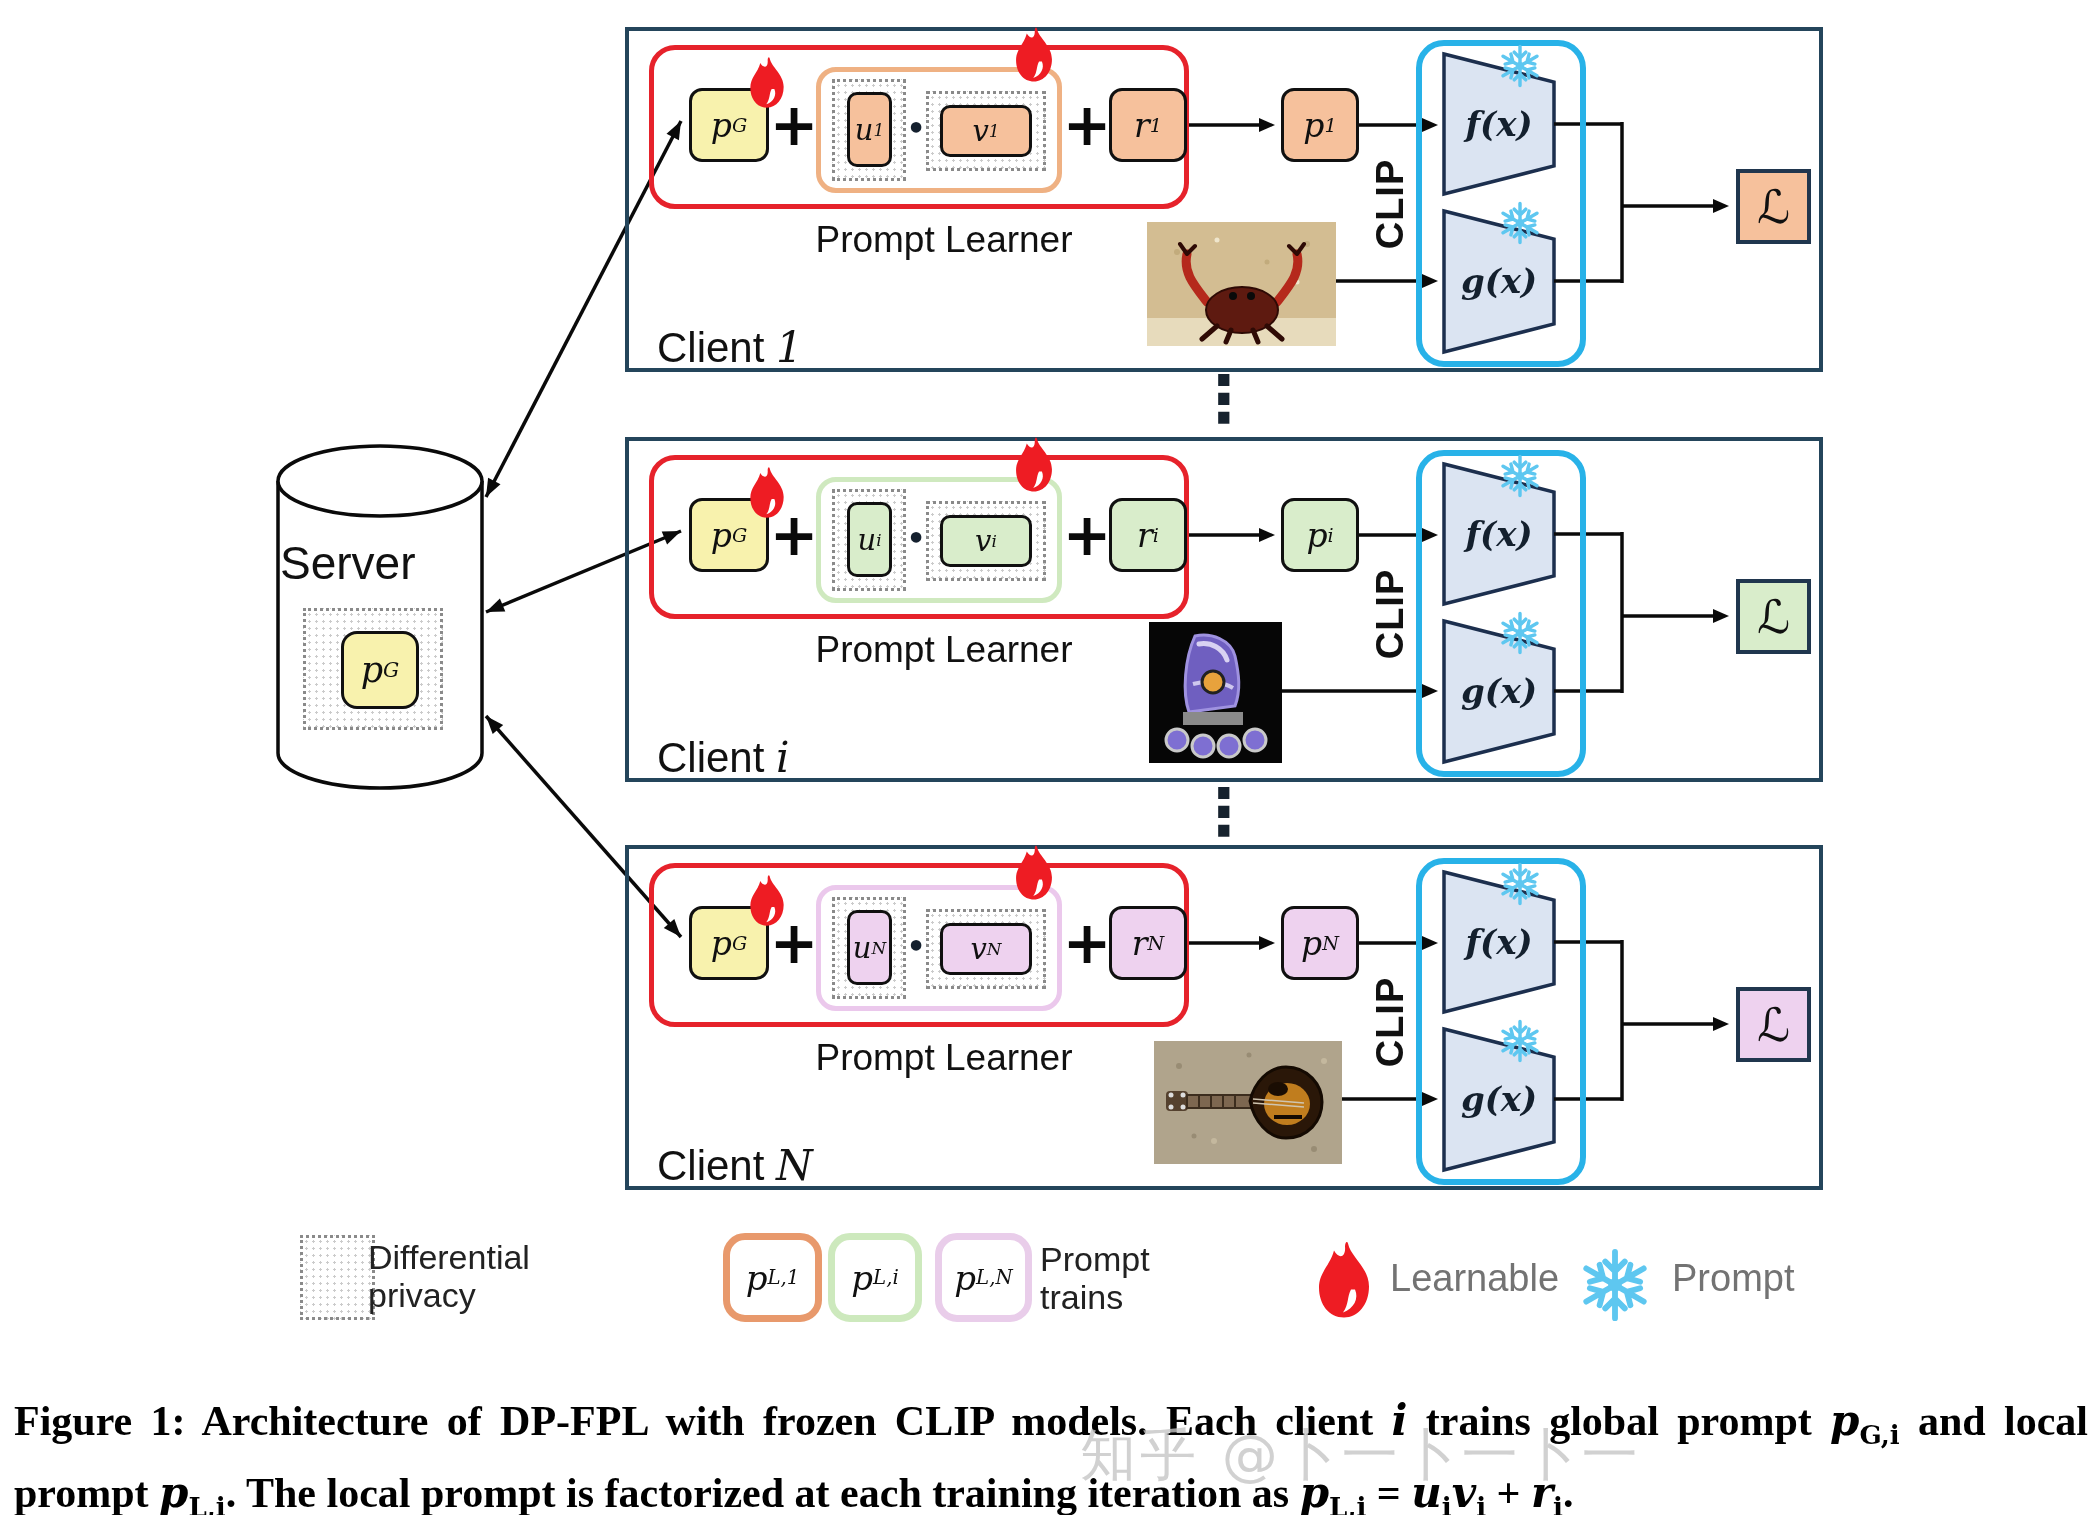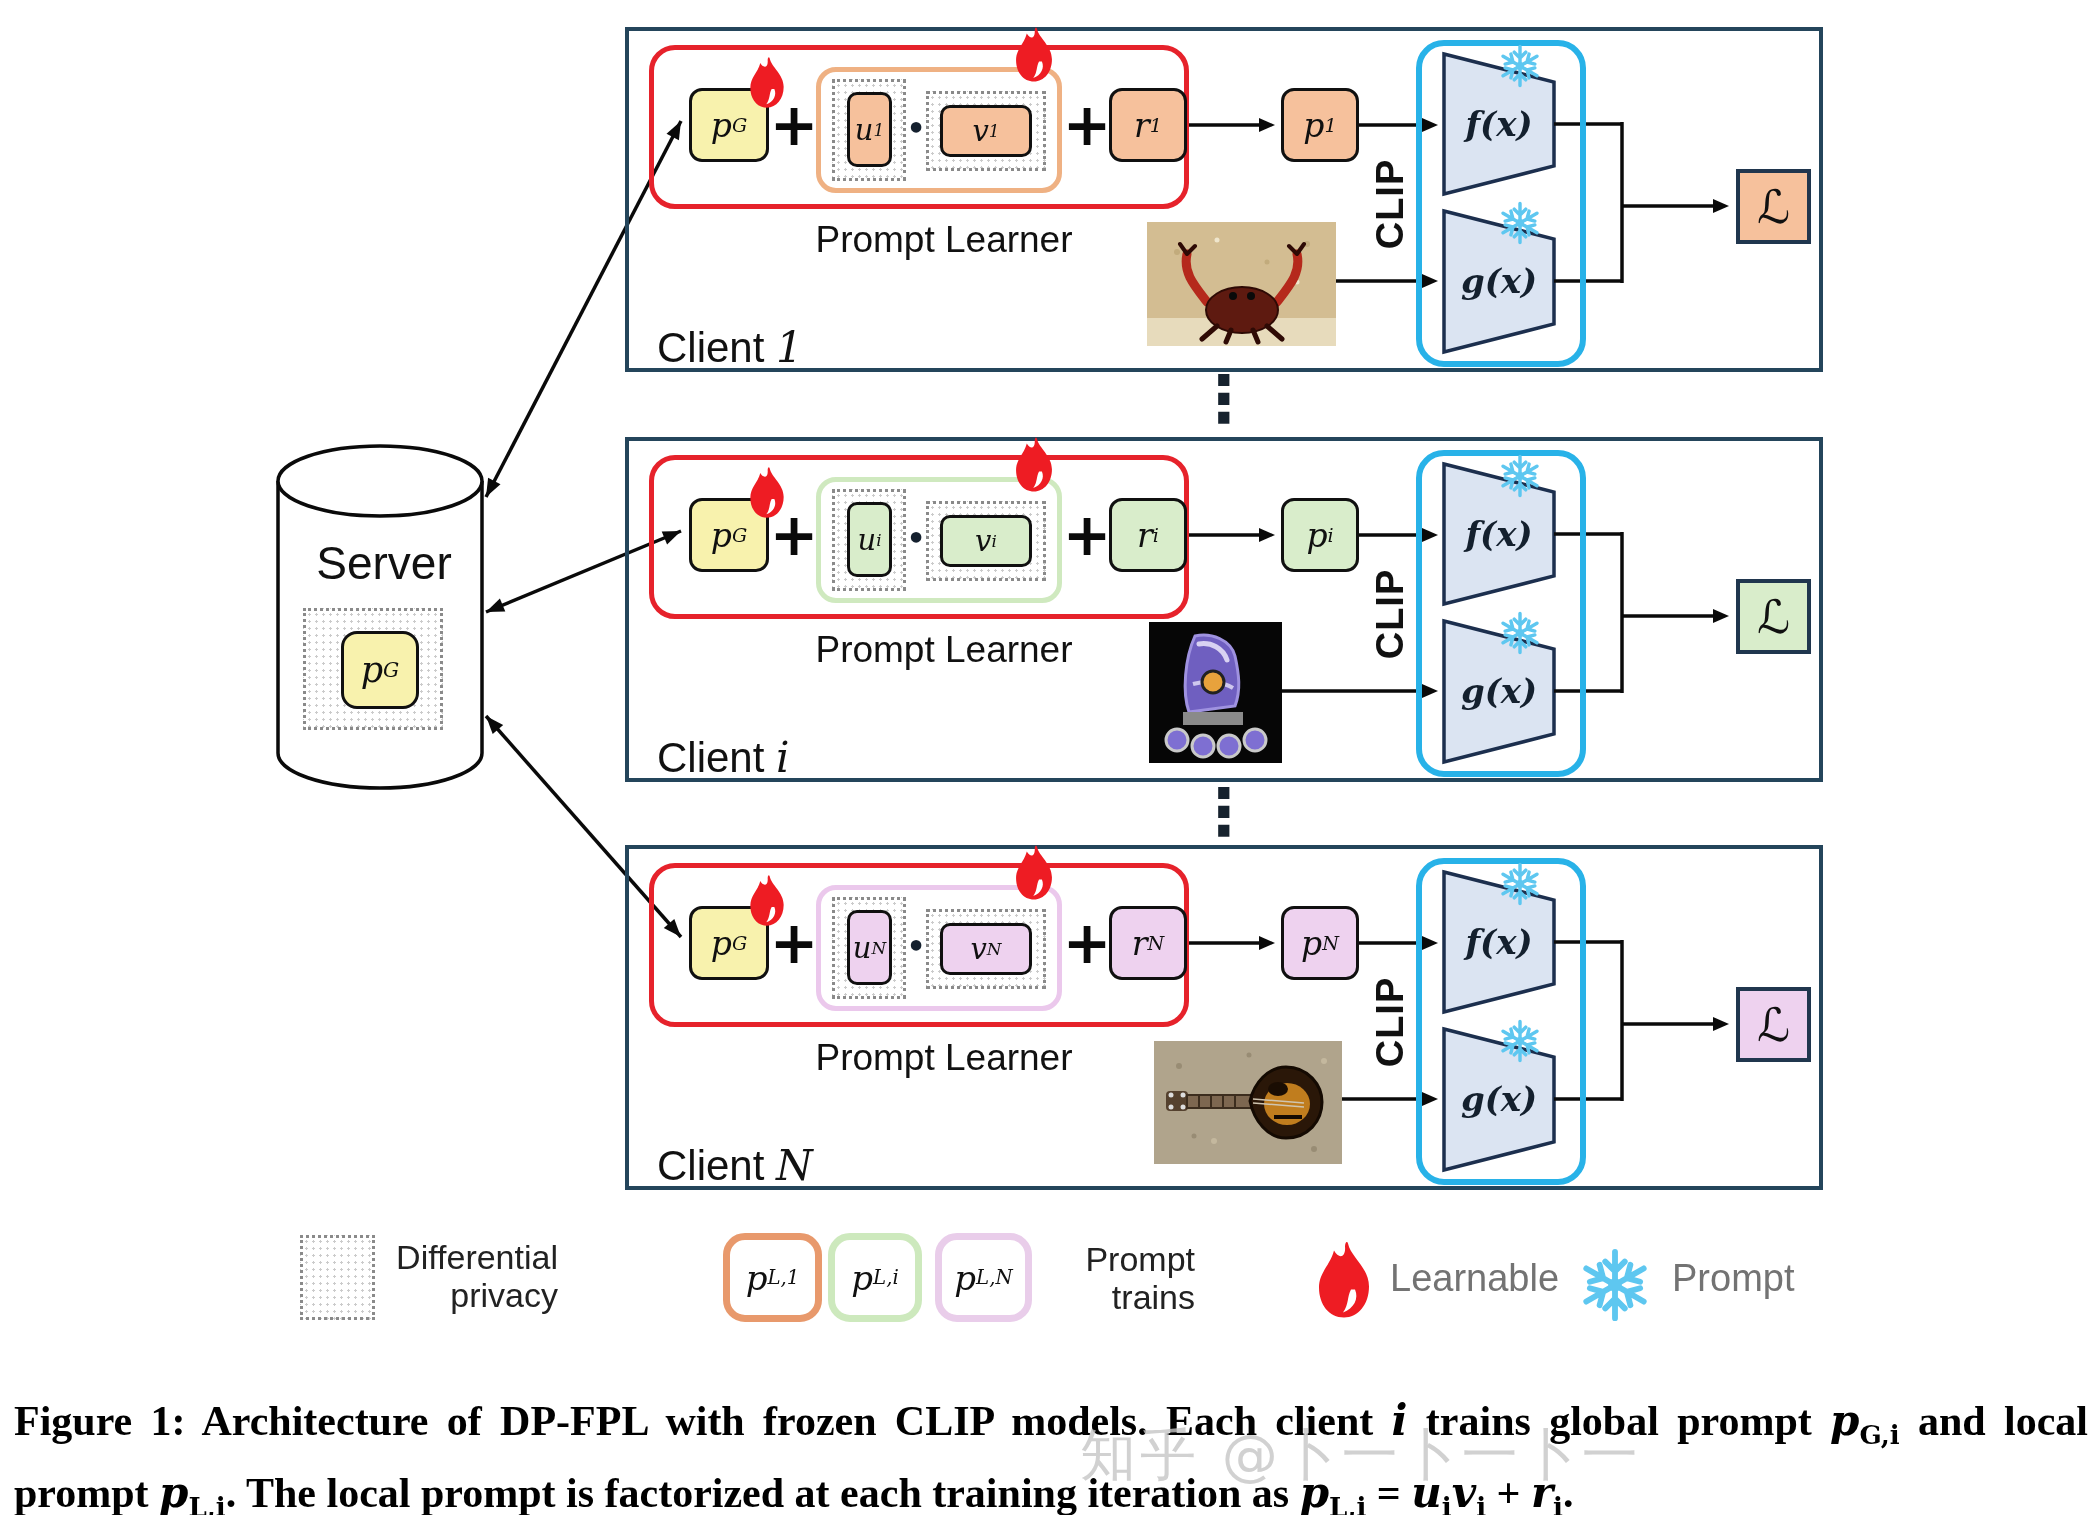--- a/index.html
+++ b/index.html
@@ -48,28 +48,28 @@
         background:var(--fl);display:flex;align-items:center;justify-content:center;
         font:italic 46px "DejaVu Sans","DejaVu Serif",serif;box-sizing:border-box;color:#101010}
   .pllabel{position:absolute;left:115px;top:188px;width:400px;text-align:center;
            font:400 37px "Liberation Sans",sans-serif;color:#111}
   .cname{position:absolute;left:28px;top:292px;font:400 42px "Liberation Sans",sans-serif;color:#111}
   .cname i{font-family:"DejaVu Serif",serif}
   .vdots{position:absolute;left:1192px;width:40px;text-align:center;z-index:2;
          font:700 64px/58px "DejaVu Sans",sans-serif;color:#16222e}
 
   
-  .server-label{position:absolute;left:280px;top:536px;width:208px;text-align:center;
+  .server-label{position:absolute;left:280px;top:536px;width:208px;
                 font:400 46px "Liberation Sans",sans-serif;z-index:2}
   .server-dp{left:303px;top:608px;width:140px;height:122px;z-index:1}
   .server-pg{left:341px;top:631px;width:78px;height:78px;border-radius:16px;font-size:35px;z-index:2}
 
   
   .lg-dp{left:300px;top:1235px;width:75px;height:85px}
-  .lg-text{position:absolute;text-align:right;font:400 34px/38px "Liberation Sans",sans-serif;color:#222}
+  .lg-text{position:absolute;text-align:left;font:400 34px/38px "Liberation Sans",sans-serif;color:#222}
   .lg-box{position:absolute;top:1233px;height:89px;border:7px solid;border-radius:22px;background:#fff;
           box-sizing:border-box;display:flex;align-items:center;justify-content:center;
           font:italic 34px "DejaVu Serif",serif;color:#101010}
   .lg-label{position:absolute;font:400 38px "Liberation Sans",sans-serif;color:#737373}
 
   
   .caption{position:absolute;left:14px;top:1392px;width:2074px;text-align:justify;
            font:bold 42px/57px "Liberation Serif",serif;color:#000;z-index:1}
   .caption i{font-family:"DejaVu Serif",serif;font-style:italic}
   .caption sub{font-size:0.62em;font-family:"DejaVu Serif",serif}

